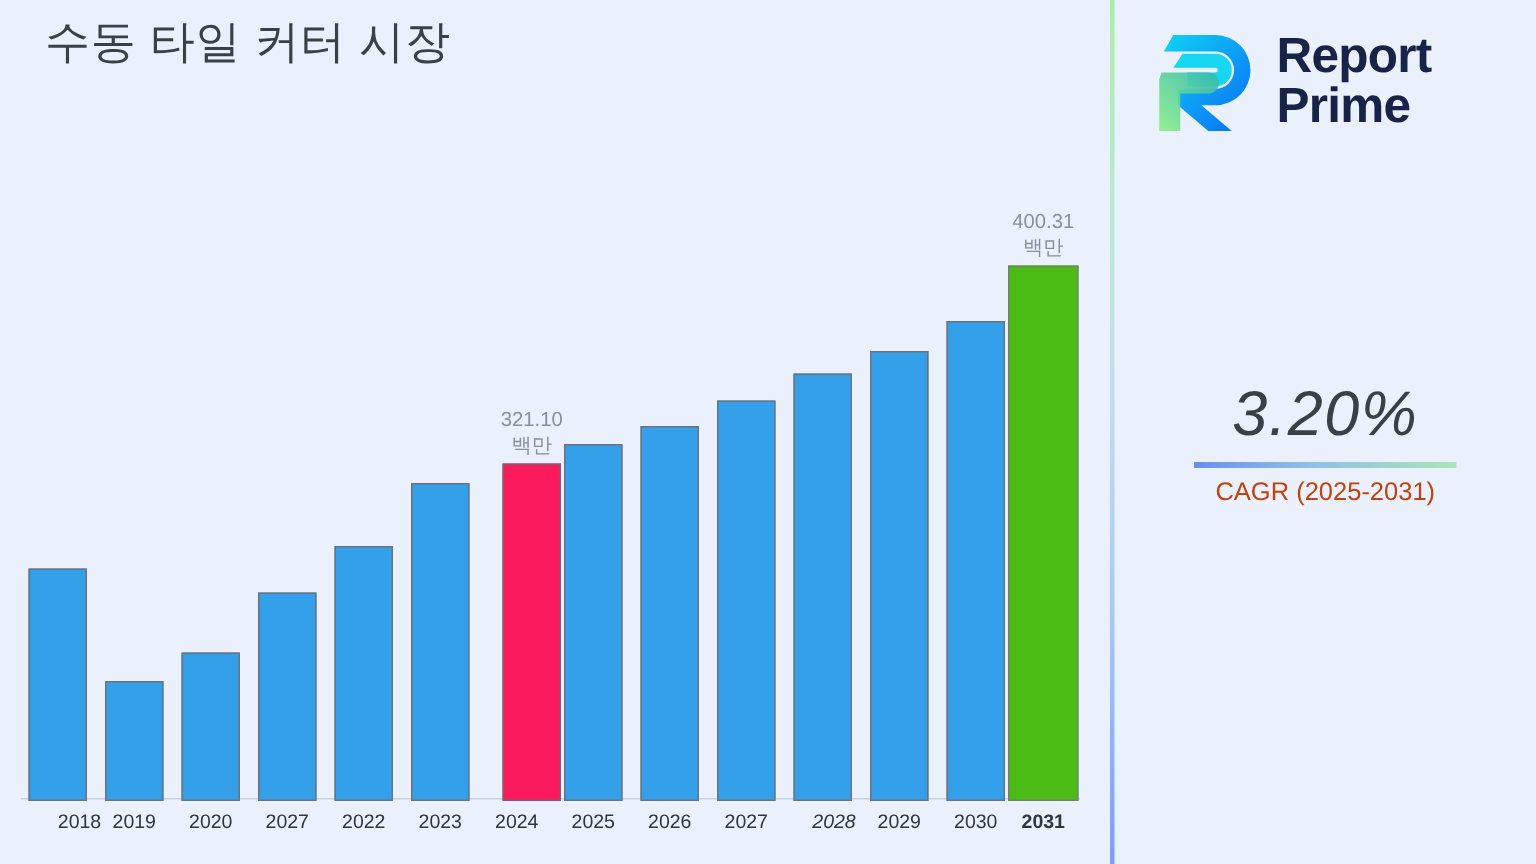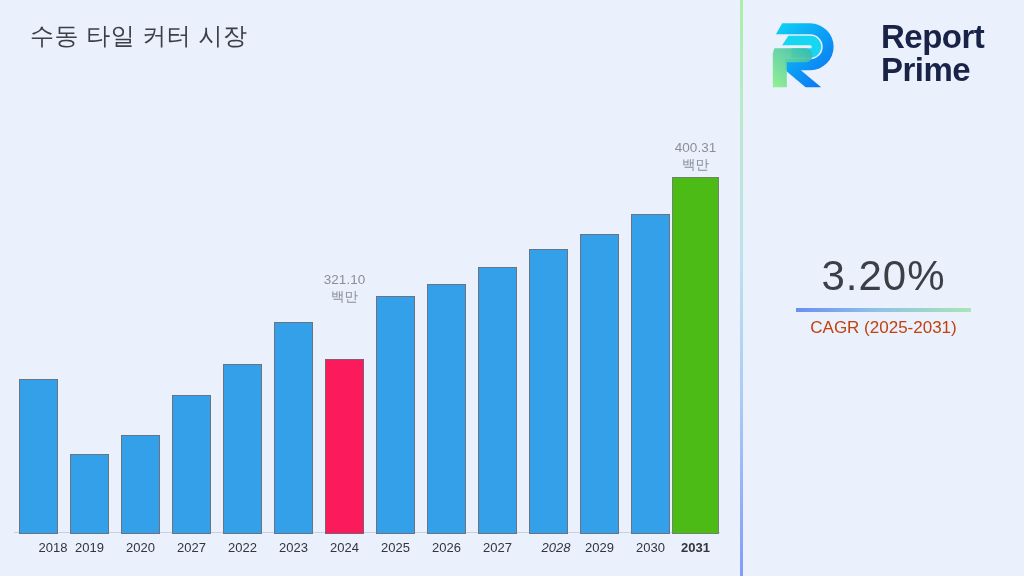--- a/index.html
+++ b/index.html
@@ -26,22 +26,22 @@
   #chart-panel {
     position: absolute;
     left: 0; top: 0;
     width: 740px;
     height: 576px;
   }
 
   #chart-title {
     position: absolute;
     left: 30px;
-    top: 20px;
-    font-size: 24px;
+    top: 8px;
+    font-size: 30px;
     color: #3b3f46;
     font-weight: 400;
     letter-spacing: 0.5px;
     white-space: nowrap;
   }
 
   #plot {
     position: absolute;
     left: 0;
     top: 0;
@@ -116,21 +116,20 @@
   }
 
   #logo {
     position: absolute;
     left: 22px;
     top: 12px;
     width: 245px;
     height: 82px;
     display: flex;
     align-items: center;
-    gap: 30px;
   }
   #logo-mark { width: 78px; height: 72px; flex: 0 0 auto; }
   #logo-words {
     margin-left: 8px;
     font-size: 33px;
     line-height: 33px;
     font-weight: bold;
     color: #182347;
     letter-spacing: -0.5px;
   }
@@ -141,20 +140,21 @@
     top: 252px;
     width: 281px;
     text-align: center;
   }
   #cagr-value {
     font-size: 42px;
     color: #3b3f46;
     font-weight: 400;
     letter-spacing: 1px;
     line-height: 48px;
+    font-style: italic;
   }
   #cagr-rule {
     width: 175px;
     height: 4px;
     margin: 8px auto 6px auto;
     background: linear-gradient(to right, #6b8ef3 0%, #8fc1e8 45%, #a9e6b5 100%);
   }
   #cagr-caption {
     font-size: 17px;
     color: #c2410c;
@@ -183,21 +183,21 @@
         </div>
         <div class="bar-slot" style="left: 172px; width: 39px; height: 139px;">
           <div class="bar" style="height: 100%;"></div>
         </div>
         <div class="bar-slot" style="left: 223px; width: 39px; height: 170px;">
           <div class="bar" style="height: 100%;"></div>
         </div>
         <div class="bar-slot" style="left: 274px; width: 39px; height: 212px;">
           <div class="bar" style="height: 100%;"></div>
         </div>
-        <div class="bar-slot" style="left: 325px; width: 39px; height: 175px; margin-top: 43px;">
+        <div class="bar-slot" style="left: 335px; width: 39px; height: 225px; margin-top: 43px;">
           <div class="bar highlight-pink" style="height: 100%;"></div>
           <div class="bar-label" style="bottom: 229px;">
             <div>321.10</div>
             <div>백만</div>
           </div>
         </div>
         <div class="bar-slot" style="left: 376px; width: 39px; height: 238px;">
           <div class="bar" style="height: 100%;"></div>
         </div>
         <div class="bar-slot" style="left: 427px; width: 39px; height: 250px;">

